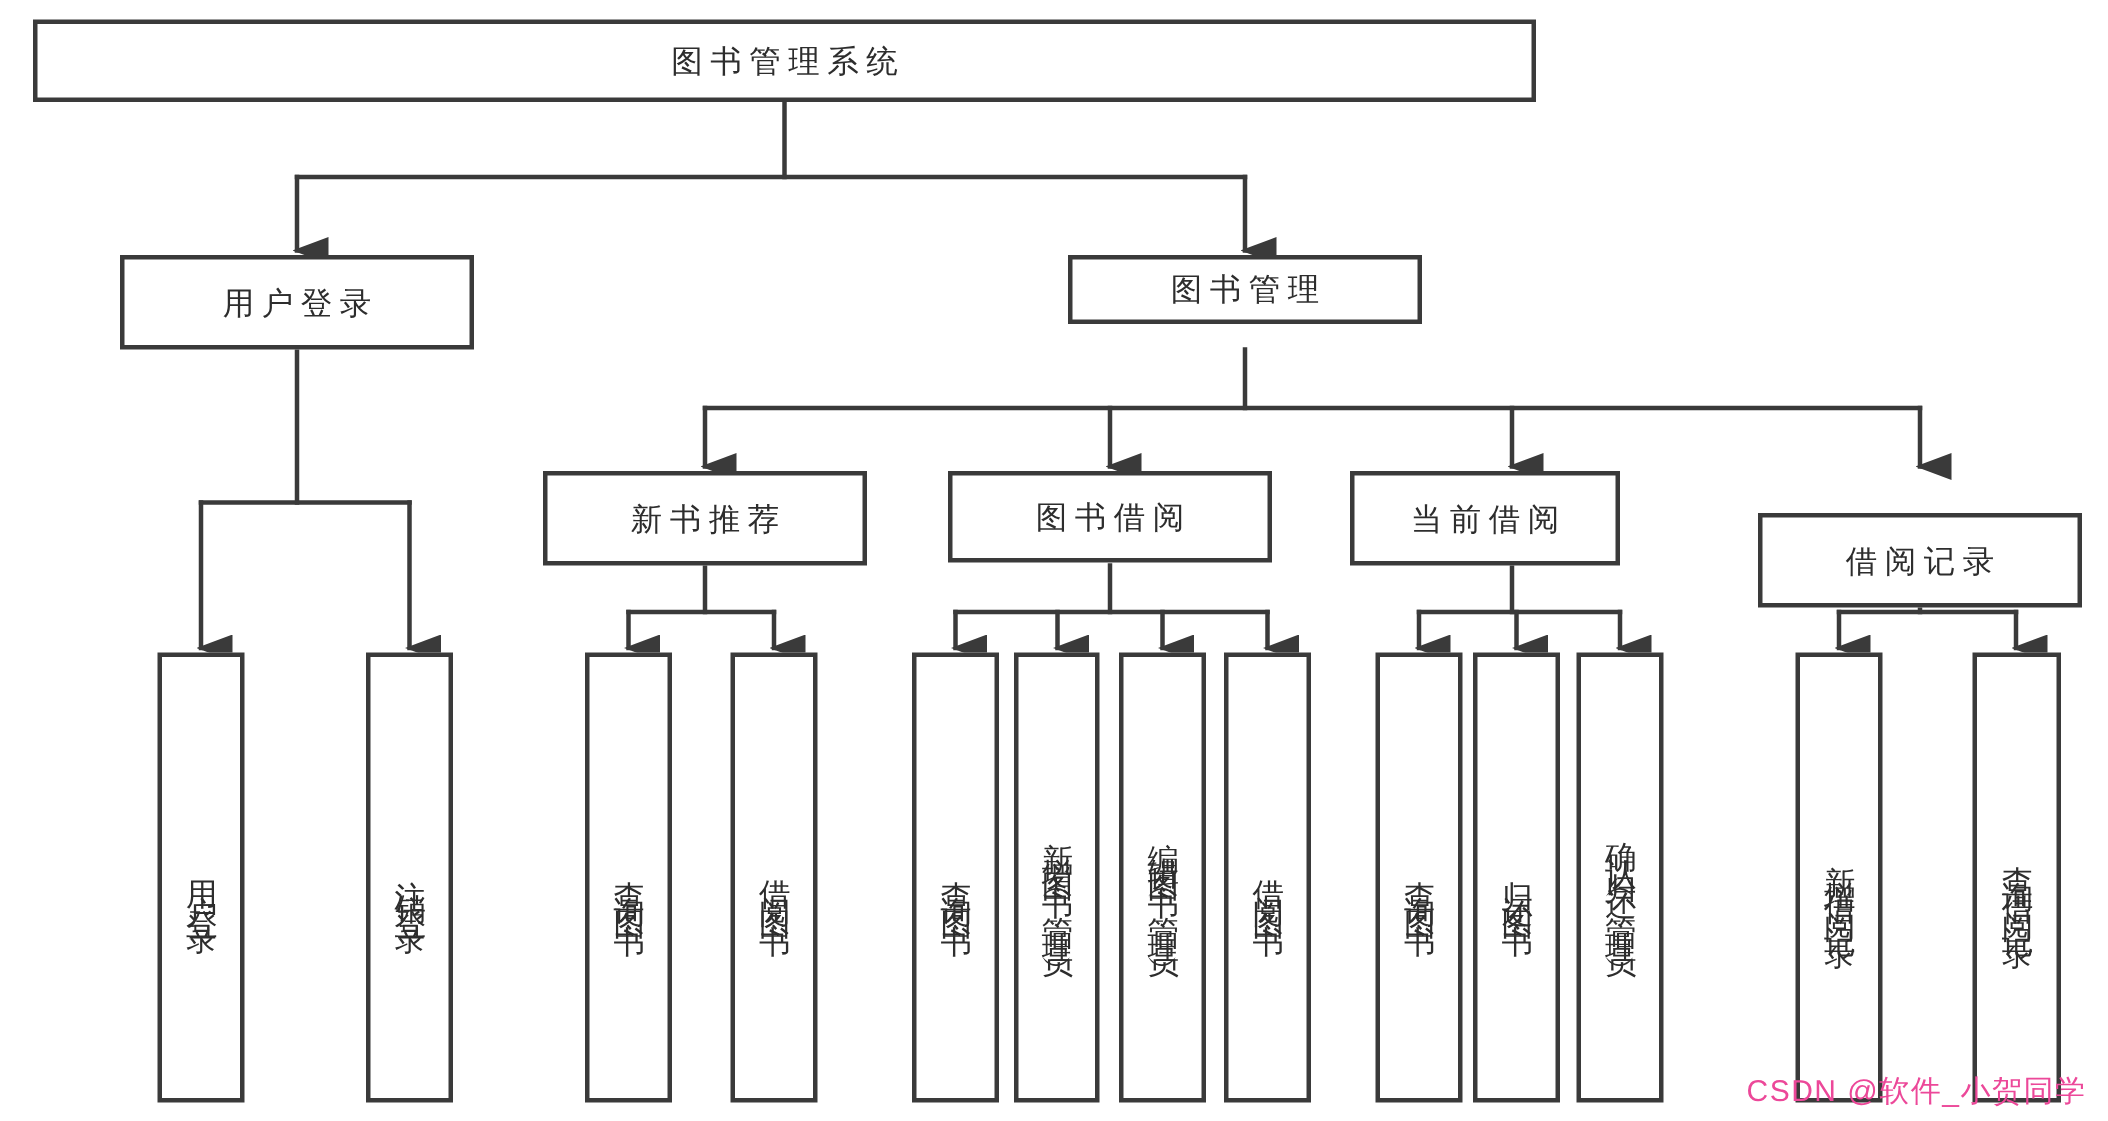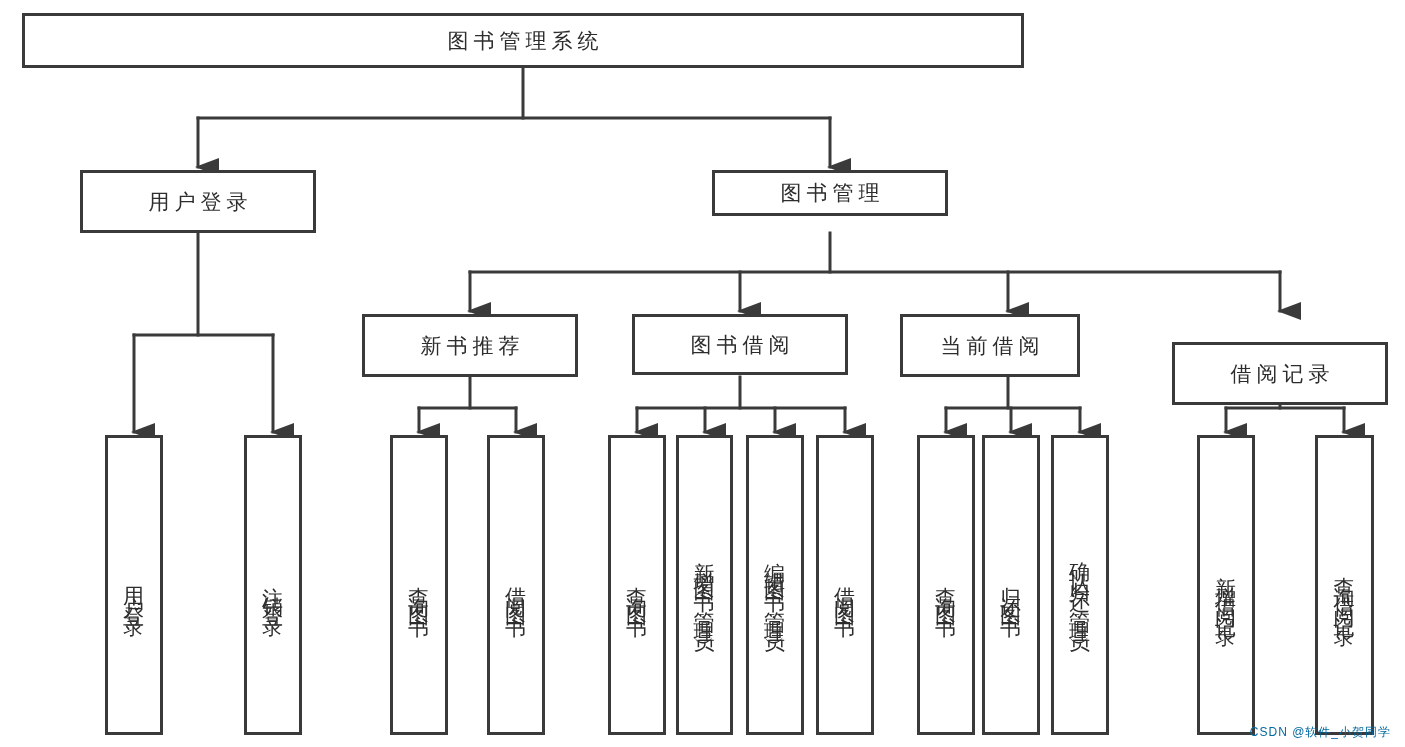--- a/index.html
+++ b/index.html
@@ -34,22 +34,22 @@
     line-height:1;
     letter-spacing:10px;
     margin-top:10px; 
     white-space:nowrap;
     color:#2d2d2d;
   }
   .watermark{
     position:absolute;
     right:14px;bottom:6px;
     z-index:3;
-    font-size:12px;
-    color:#0369a1;
+    font-size:20px;
+    color:#ec4899;
     letter-spacing:1px;
     white-space:nowrap;
   }
 </style>
 </head>
 <body>
 
 <div class="canvas">
 
   <svg class="wires" width="1405" height="747" viewBox="0 0 1405 747">

